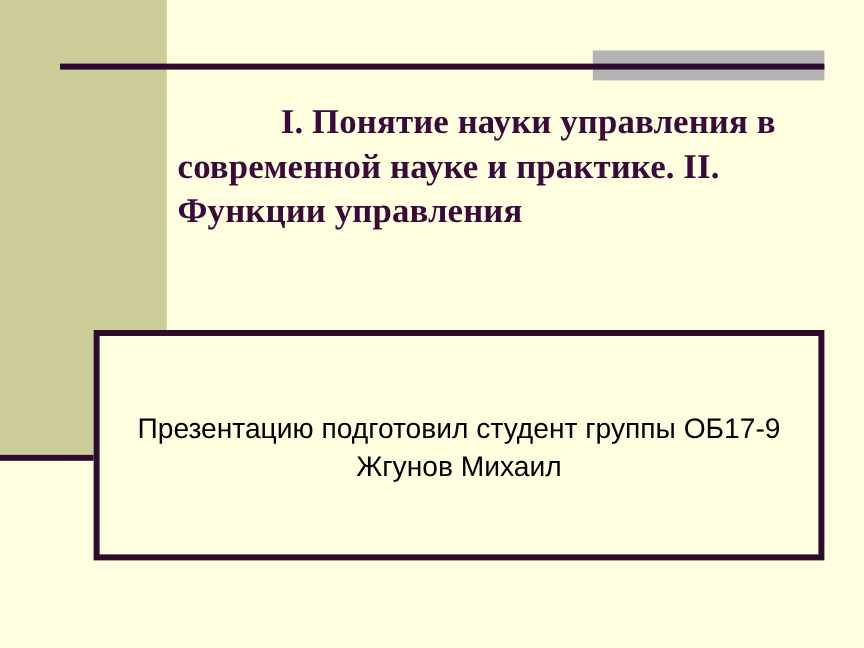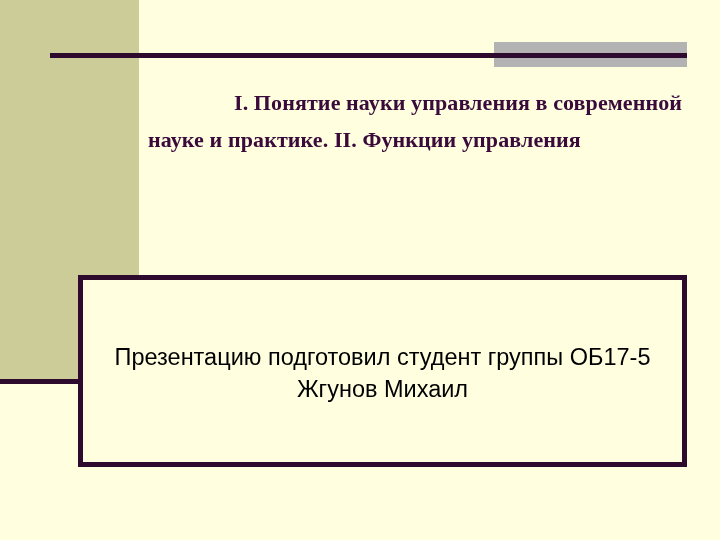--- a/index.html
+++ b/index.html
@@ -62,21 +62,21 @@
 
   
   #title-block {
     position: absolute;
     left: 148px;
     top: 84px;
     width: 546px;
     color: #3A0A3A;
     font-family: "Liberation Serif", serif;
     font-weight: bold;
-    font-size: 22px;
+    font-size: 29px;
     line-height: 37px;
     letter-spacing: 0.1px;
     text-align: left;
     text-indent: 86px;
     white-space: normal;
   }
 
   
   #subtitle-box {
     position: absolute;
@@ -111,16 +111,16 @@
   <div id="sidebar-band"></div>
   <div id="sidebar-bottom-rule"></div>
 
   <div id="accent-bar"></div>
   <div id="top-rule"></div>
 
   <div id="title-block">I. Понятие науки управления в современной науке и практике.
 II. Функции управления</div>
 
   <div id="subtitle-box">
-    <div id="subtitle-text">Презентацию подготовил студент группы ОБ17-5 Жгунов Михаил</div>
+    <div id="subtitle-text">Презентацию подготовил студент группы ОБ17-9 Жгунов Михаил</div>
   </div>
 
 </div>
 
 </body></html>

